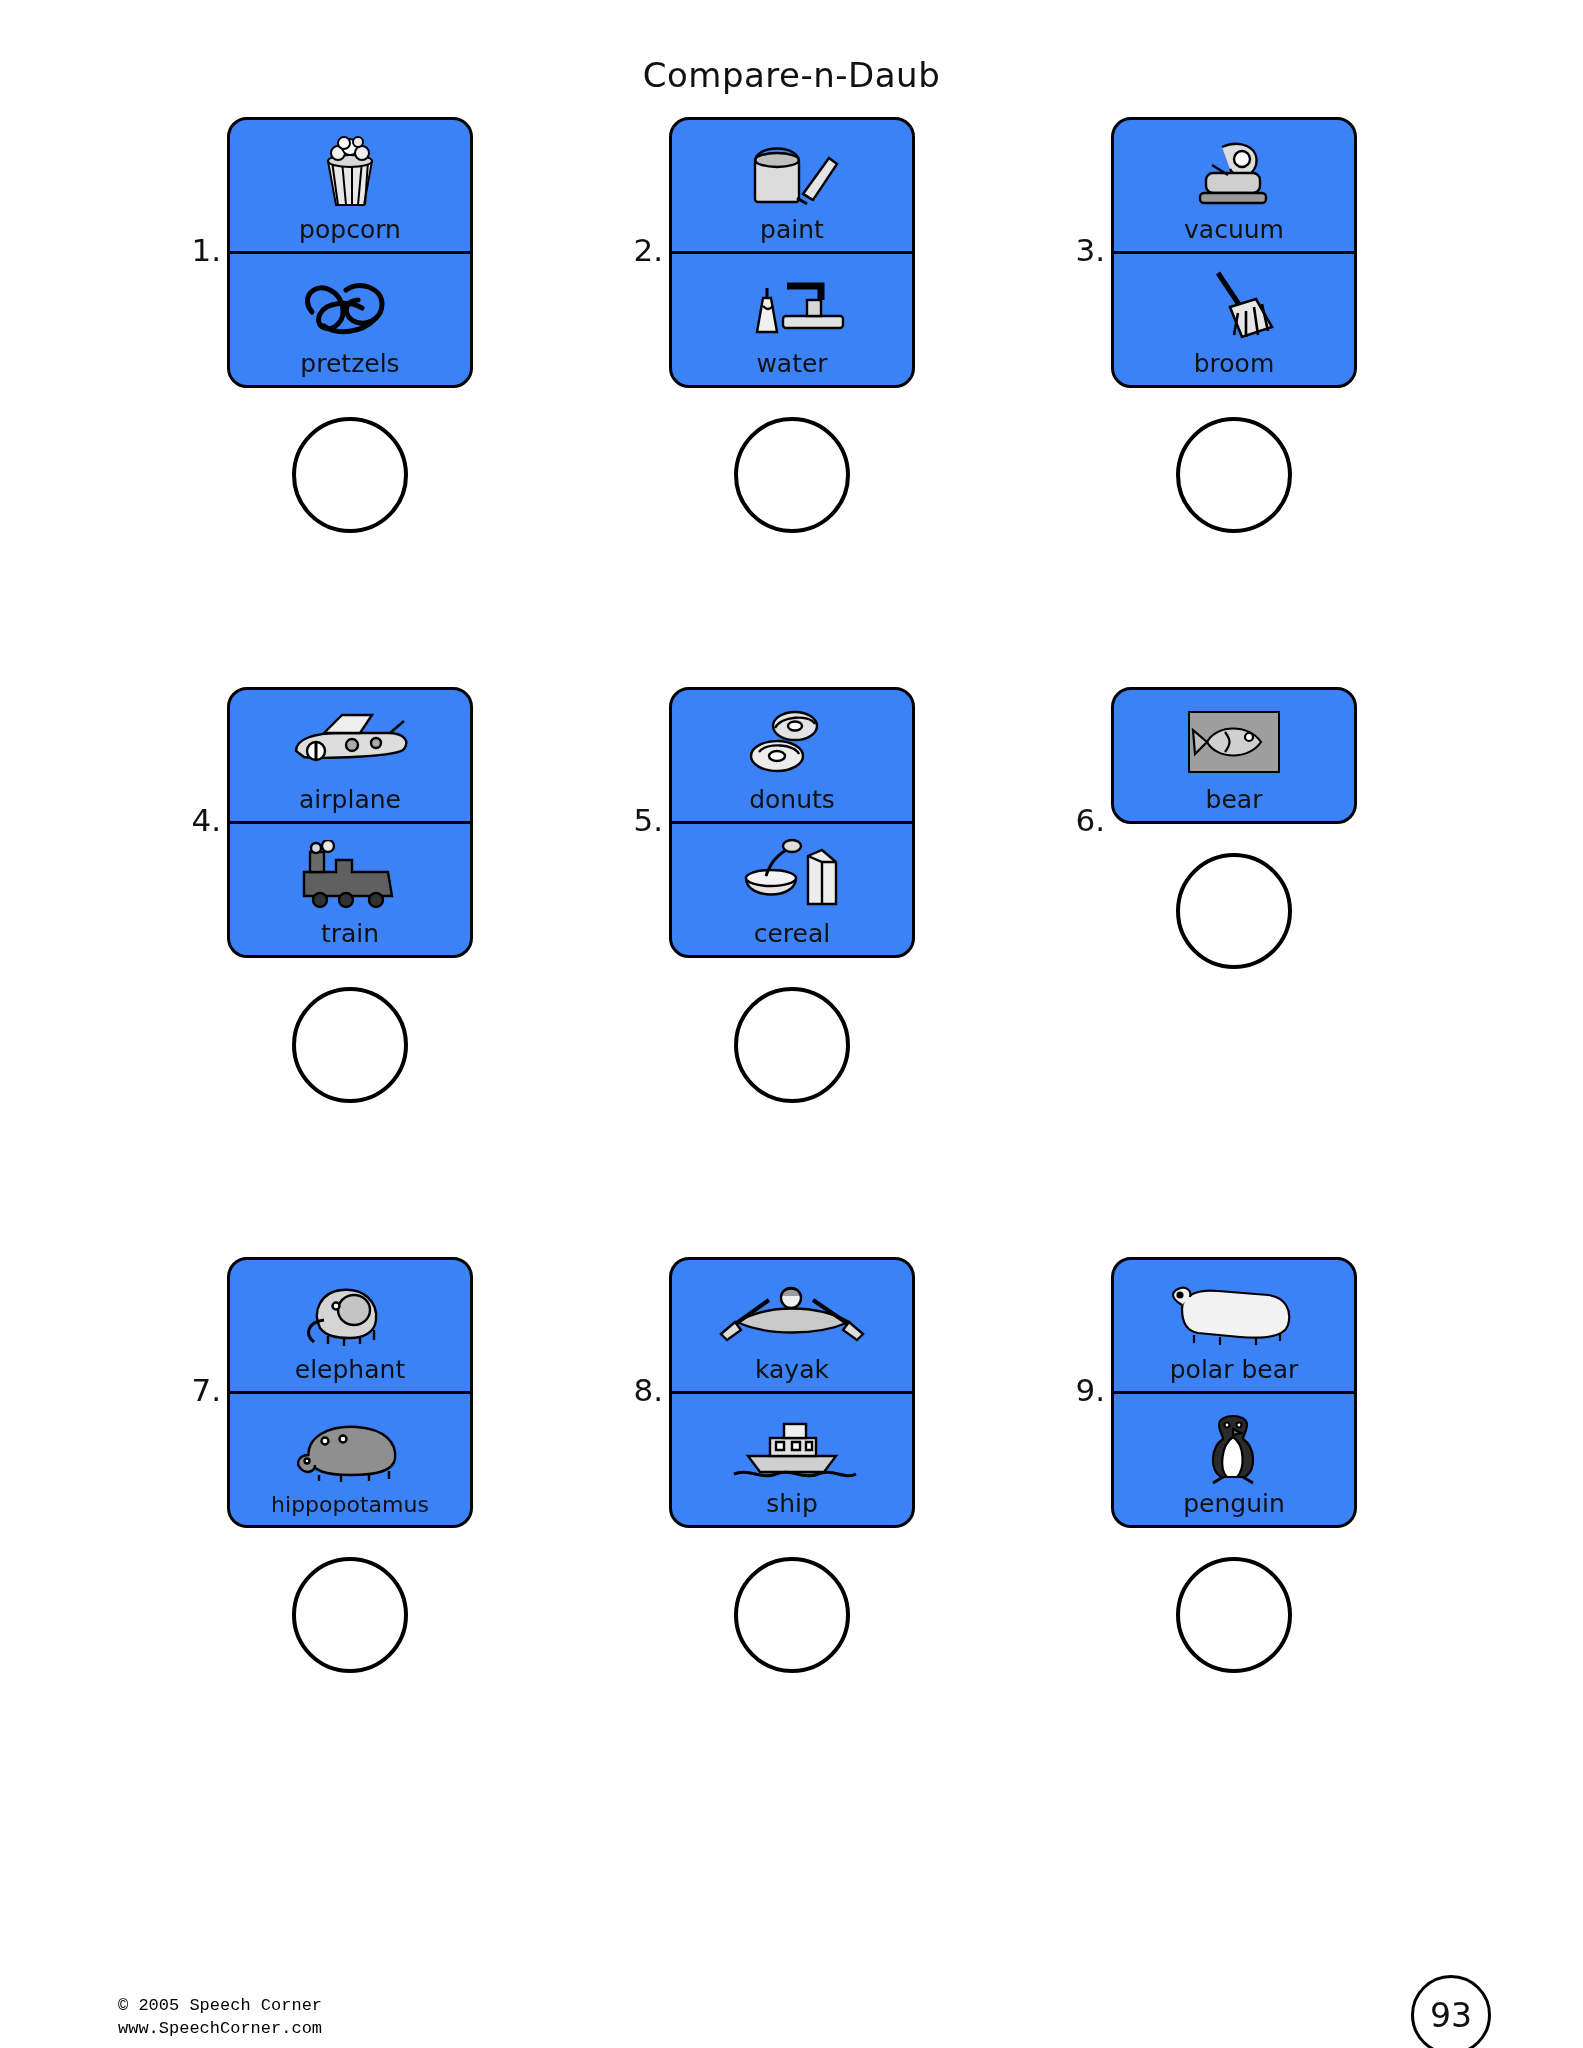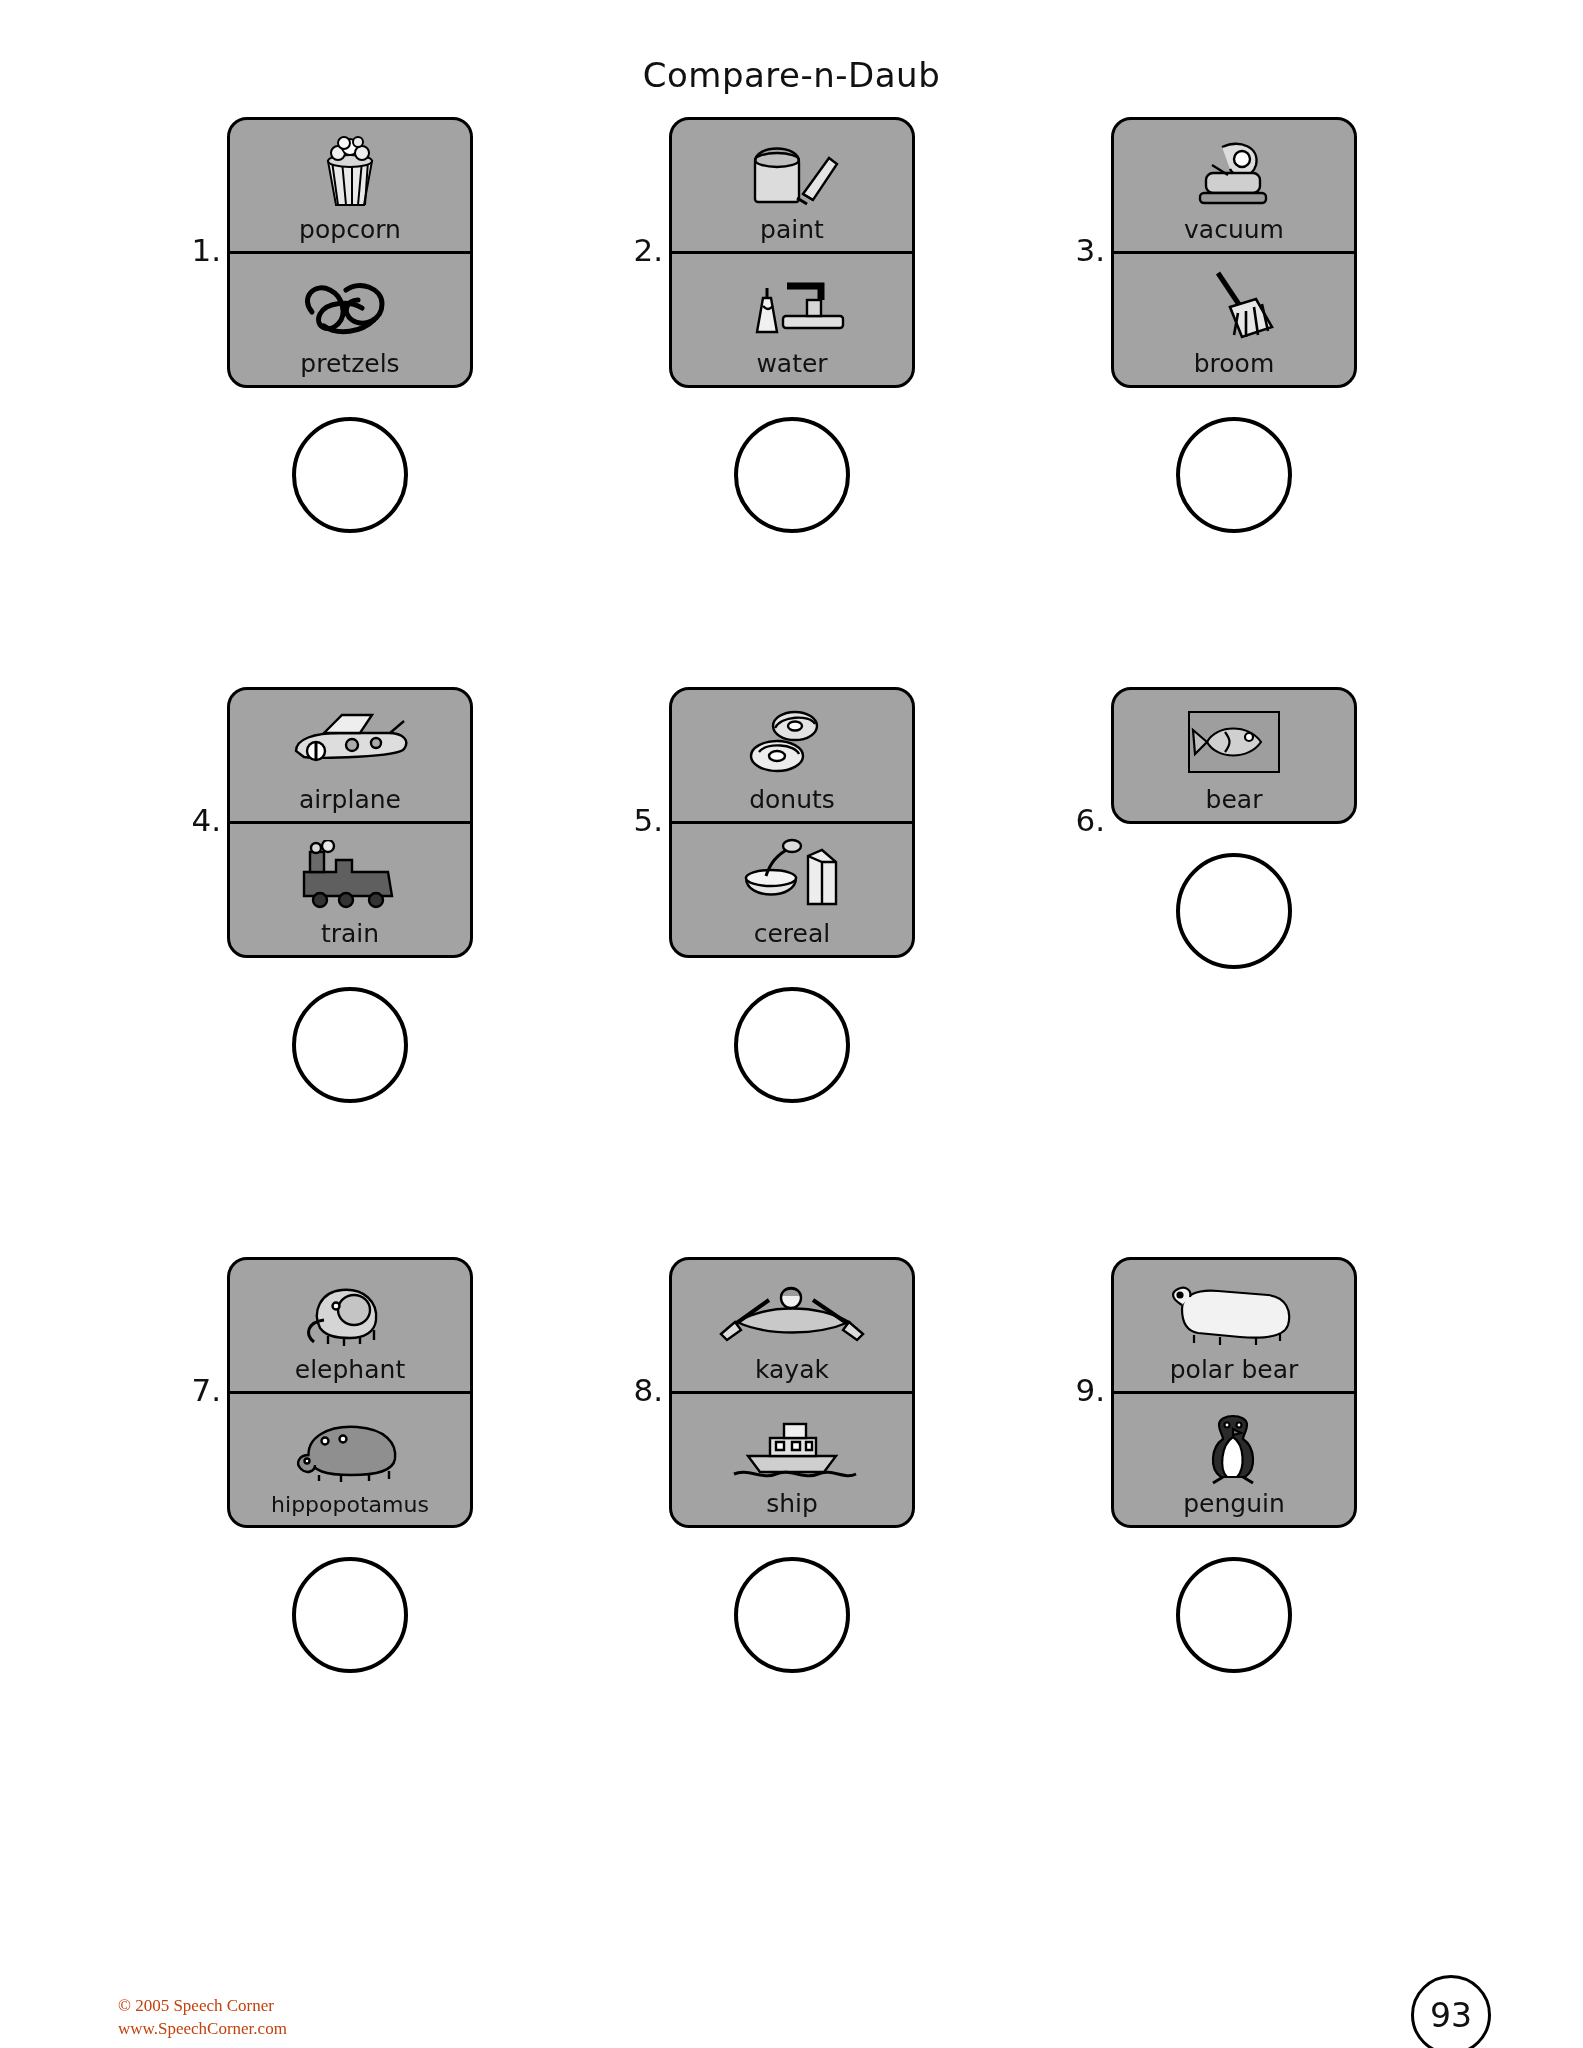--- a/index.html
+++ b/index.html
@@ -68,21 +68,21 @@
     display: flex;
     flex-direction: column;
     align-items: center;
     width: 240px;
     margin-left: 9px;
   }
   .box {
     width: 240px;
     border: 3.5px solid #000;
     border-radius: 20px;
-    background: #a3a3a3;
+    background: #3b82f6;
     overflow: hidden;
   }
   .half {
     height: 131px;
     display: flex;
     flex-direction: column;
     align-items: center;
     justify-content: flex-end;
     position: relative;
   }
@@ -111,24 +111,24 @@
     height: 108px;
     border: 4px solid #000;
     border-radius: 50%;
     margin-top: 29px;
     background: #fff;
   }
   .footer {
     position: absolute;
     left: 118px;
     bottom: 62px;
-    font-family: Liberation Serif, serif;
+    font-family: Liberation Mono, monospace;
     font-size: 17px;
     line-height: 1.35;
-    color: #c2410c;
+    color: #000000;
   }
   .pagenum {
     position: absolute;
     right: 92px;
     bottom: 48px;
     width: 74px;
     height: 74px;
     border: 3.5px solid #000;
     border-radius: 50%;
     display: flex;

